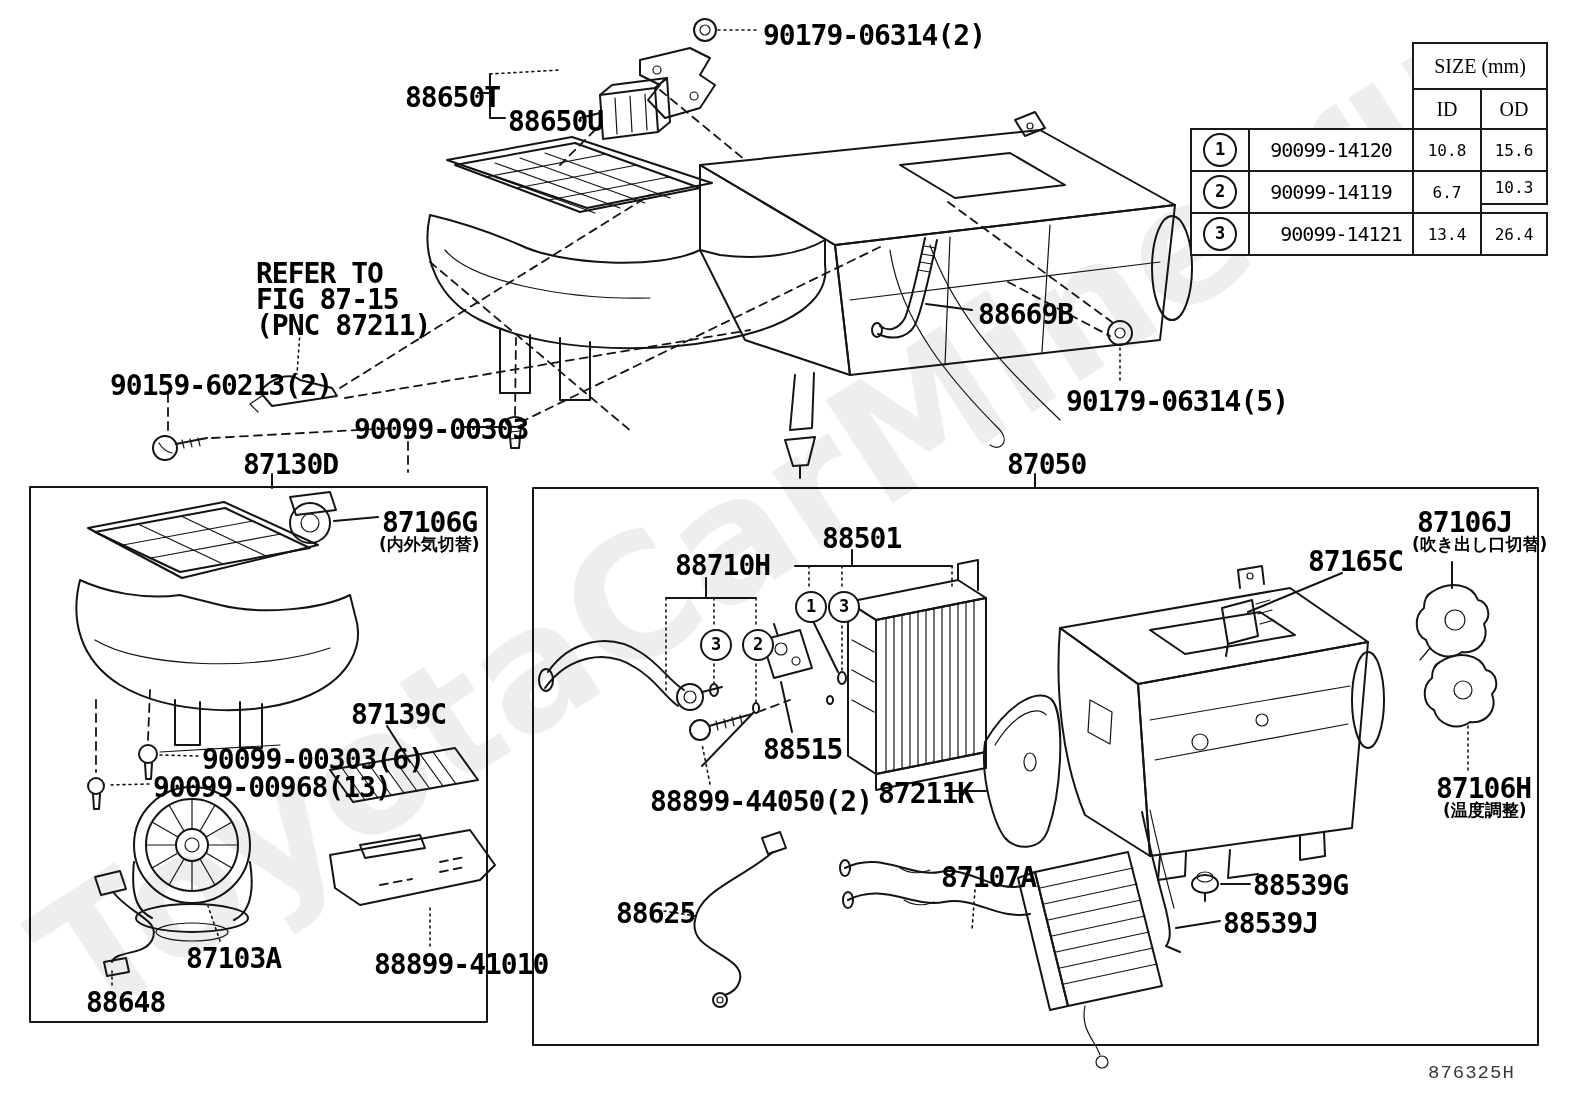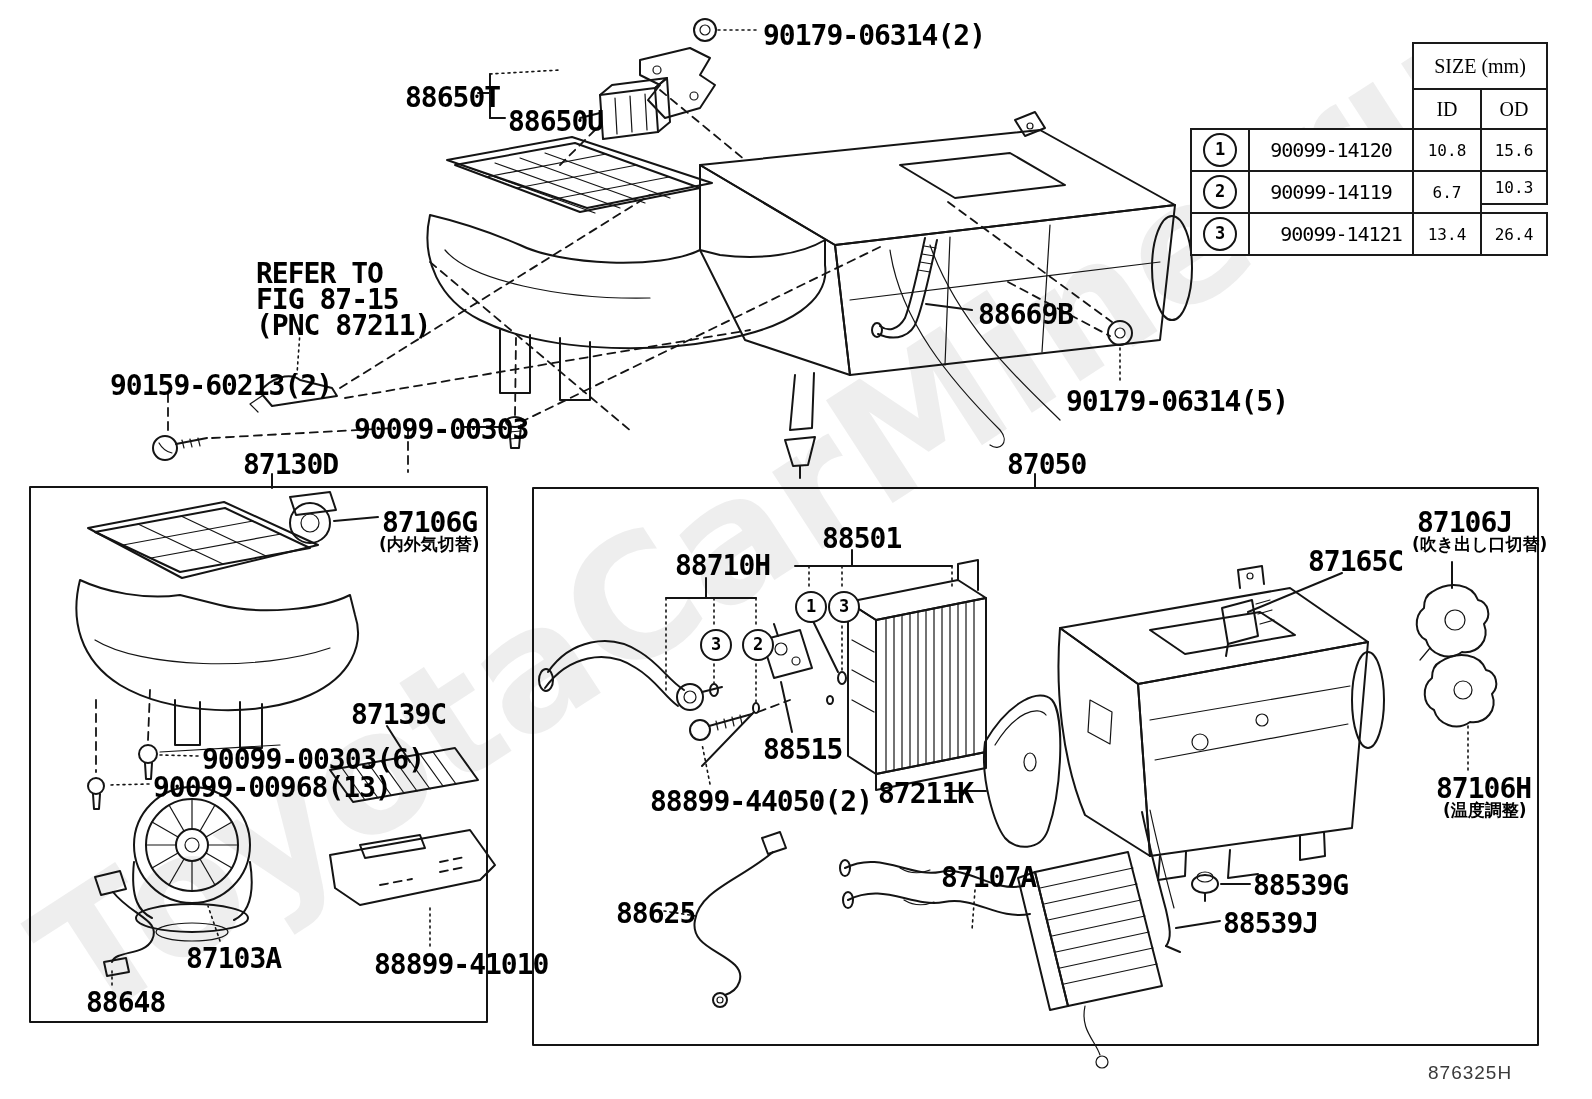--- a/index.html
+++ b/index.html
@@ -19,21 +19,21 @@
   .cell{position:absolute;border:2px solid #1a1a1a;box-sizing:border-box;background:#fff;
         display:flex;align-items:center;justify-content:center;font-size:16px;}
   .cell.hdr{font-size:20px;font-family:Liberation Serif, serif;}
   .cell.part{font-weight:normal;font-size:20px;letter-spacing:-1px;}
   .tblcirc{width:30px;height:30px;border:2px solid #141414;border-radius:50%;
       text-align:center;font-size:17px;font-weight:bold;line-height:28px;}
   #watermark{position:absolute;left:55px;top:880px;transform:rotate(-33deg);transform-origin:0 50%;
       font-size:168px;font-weight:bold;color:rgba(90,90,90,0.10);white-space:nowrap;
       font-family:"DejaVu Sans","Liberation Sans",sans-serif;pointer-events:none;}
   #footer-code{position:absolute;left:1428px;top:1062px;font-size:19px;color:#3a3a3a;letter-spacing:1px;
-      font-family:Liberation Sans, sans-serif;}
+      font-family:Liberation Mono, monospace;}
 </style>
 </head>
 <body>
 
 <div id="stage">
 
   <div id="watermark">ToyotaCarMine.ru</div>
 
   <svg class="art" width="1592" height="1099" viewBox="0 0 1592 1099">
 

